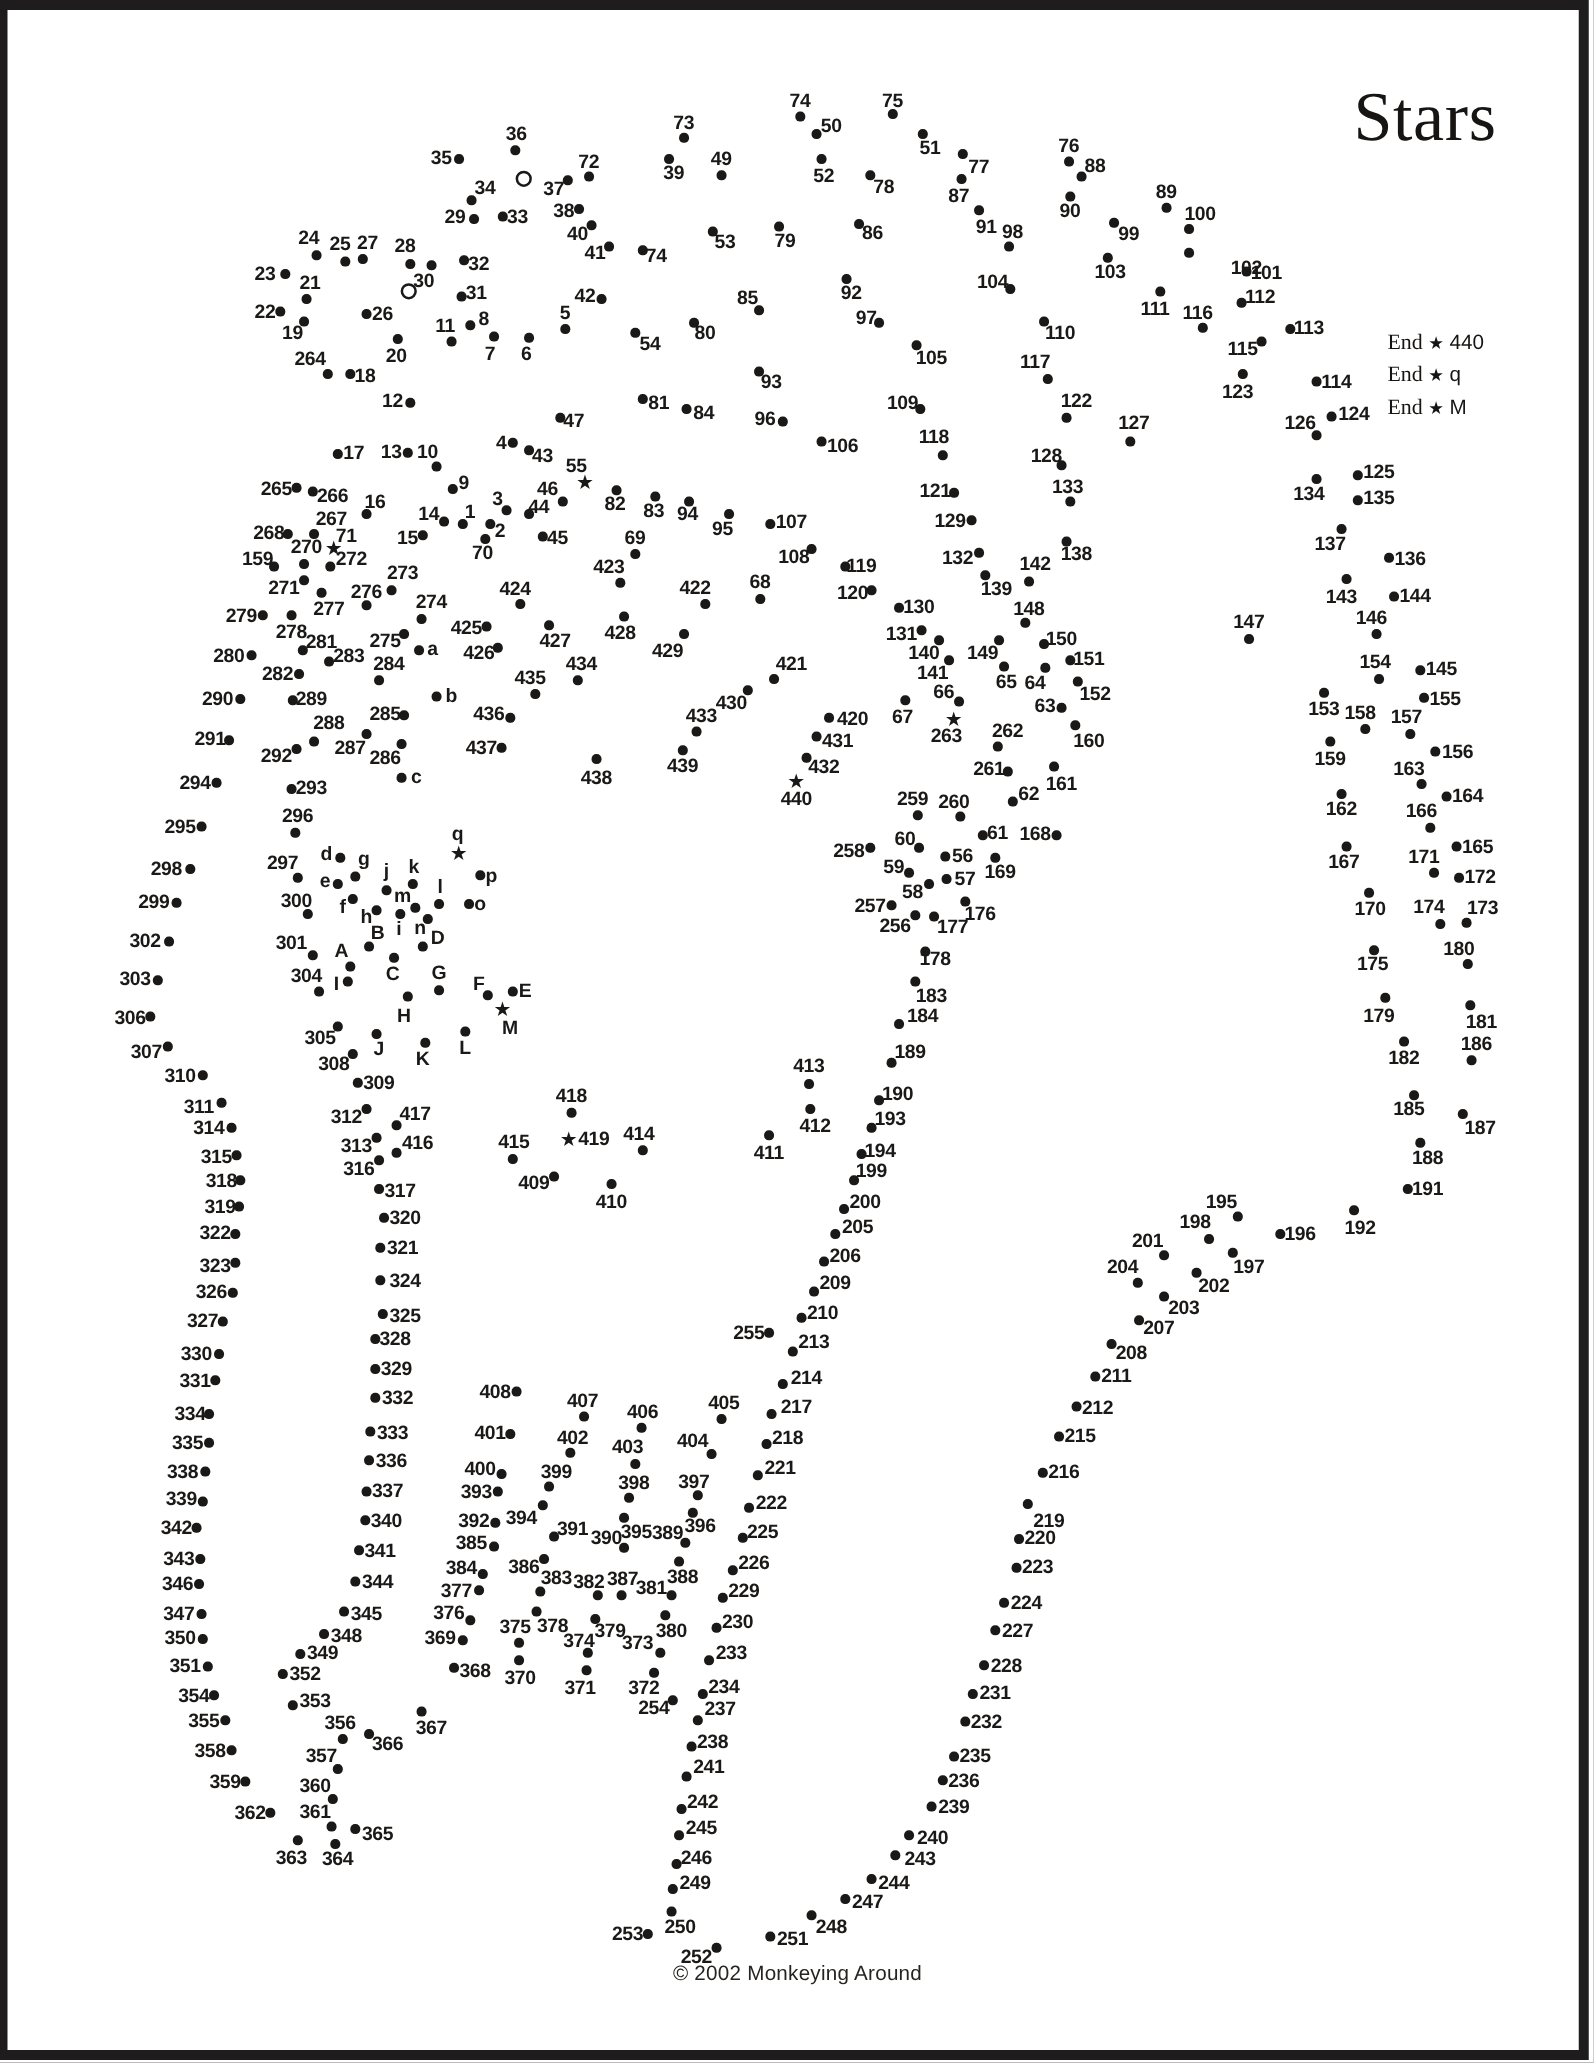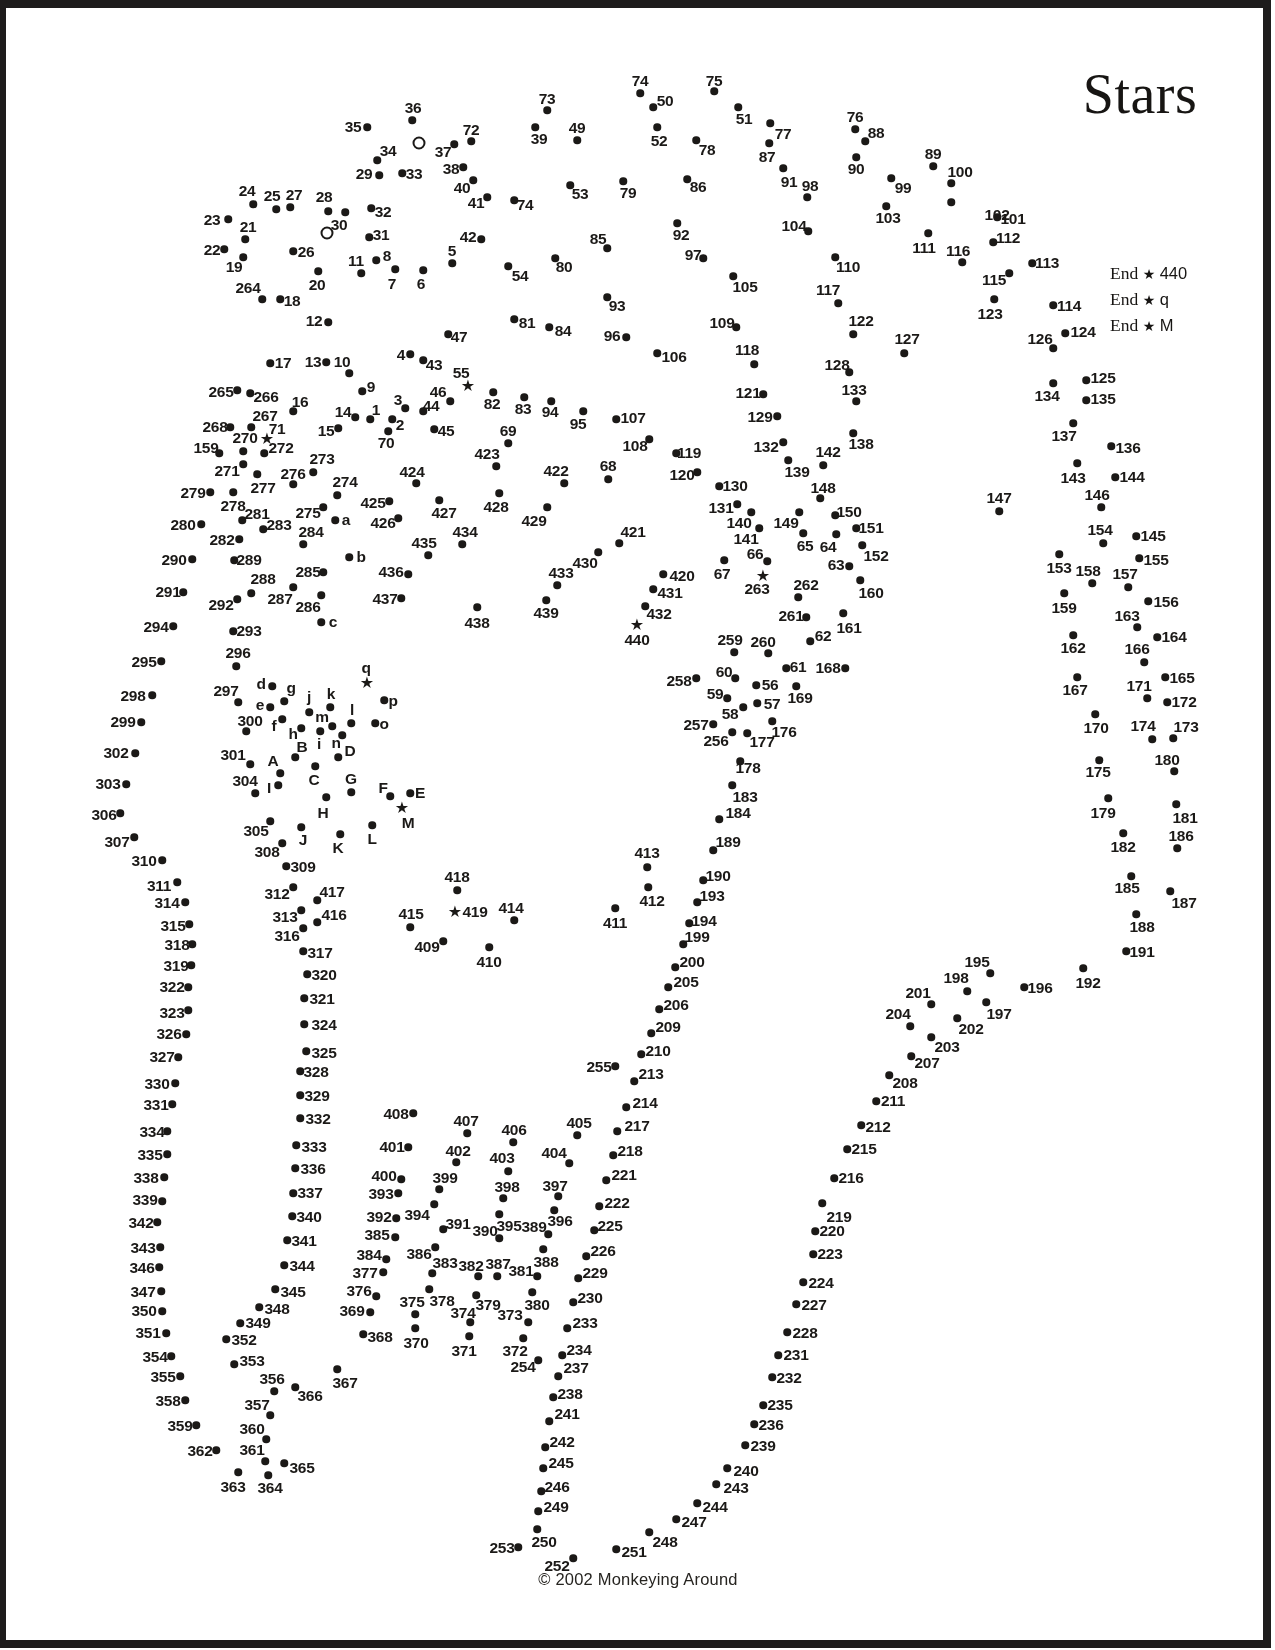--- a/index.html
+++ b/index.html
@@ -662,21 +662,21 @@
       <span class="lbl" style="left: 144px; top: 662px;">295</span>
       <span class="marker dot" style="left: 236px; top: 666px;"></span>
       <span class="lbl" style="left: 238px; top: 653px;">296</span>
       <span class="marker dot" style="left: 238px; top: 702px;"></span>
       <span class="lbl" style="left: 226px; top: 691px;">297</span>
       <span class="marker dot" style="left: 152px; top: 695px;"></span>
       <span class="lbl" style="left: 133px; top: 696px;">298</span>
       <span class="marker dot" style="left: 141px; top: 722px;"></span>
       <span class="lbl" style="left: 123px; top: 722px;">299</span>
       <span class="marker dot" style="left: 246px; top: 731px;"></span>
-      <span class="lbl" style="left: 237px; top: 721px; margin-left: 13px;">300</span>
+      <span class="lbl" style="left: 237px; top: 721px;">300</span>
       <span class="marker dot" style="left: 250px; top: 764px;"></span>
       <span class="lbl" style="left: 233px; top: 755px;">301</span>
       <span class="marker dot" style="left: 135px; top: 753px;"></span>
       <span class="lbl" style="left: 116px; top: 753px;">302</span>
       <span class="marker dot" style="left: 126px; top: 784px;"></span>
       <span class="lbl" style="left: 108px; top: 784px;">303</span>
       <span class="marker dot" style="left: 255px; top: 793px;"></span>
       <span class="lbl" style="left: 245px; top: 781px;">304</span>
       <span class="marker dot" style="left: 270px; top: 821px;"></span>
       <span class="lbl" style="left: 256px; top: 831px;">305</span>

